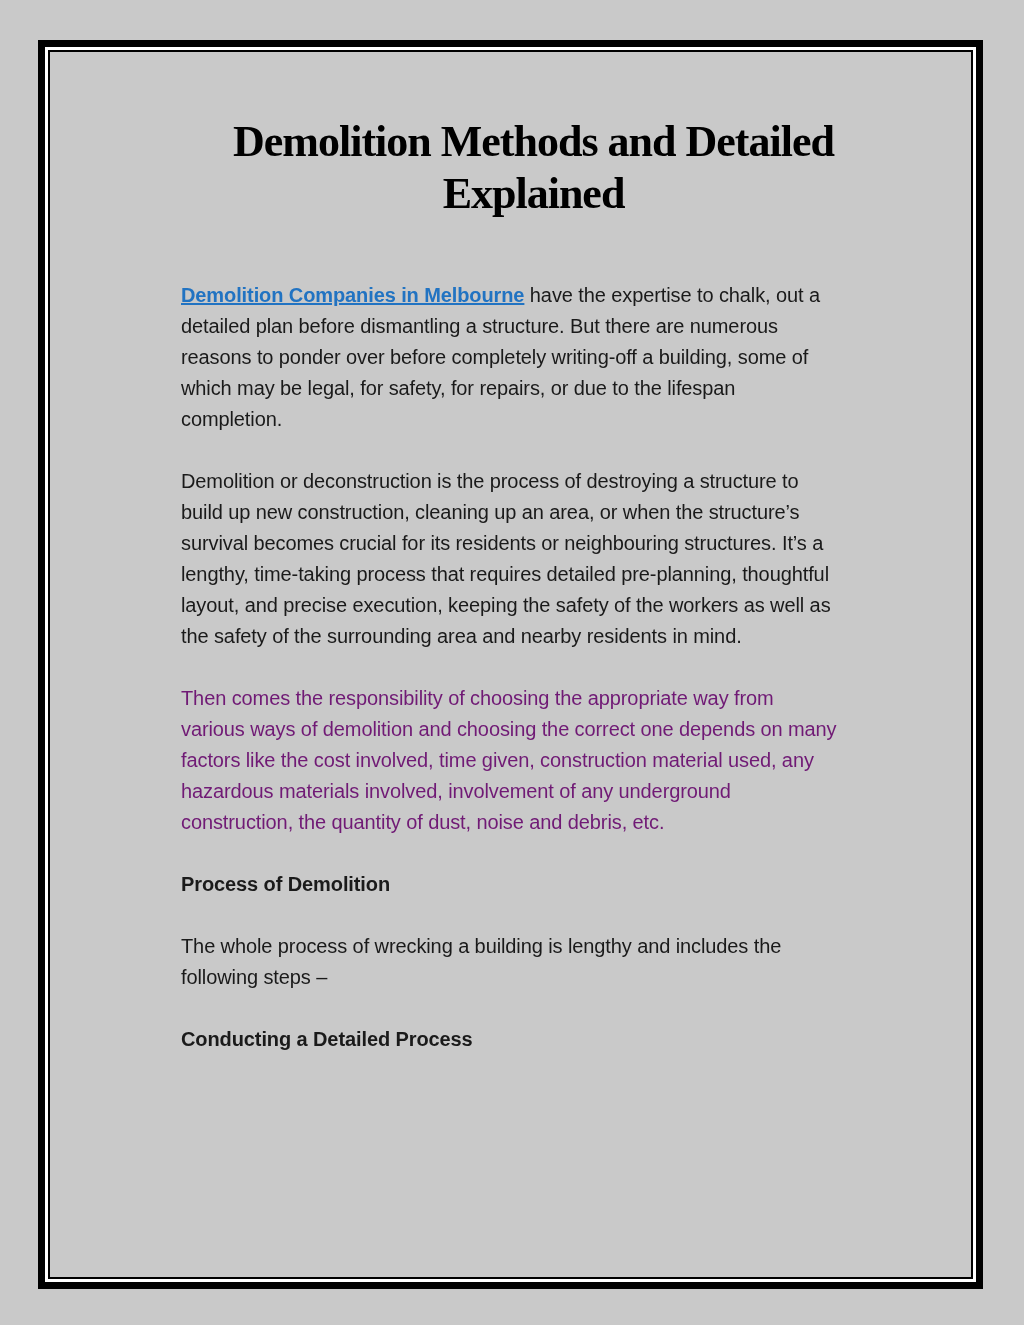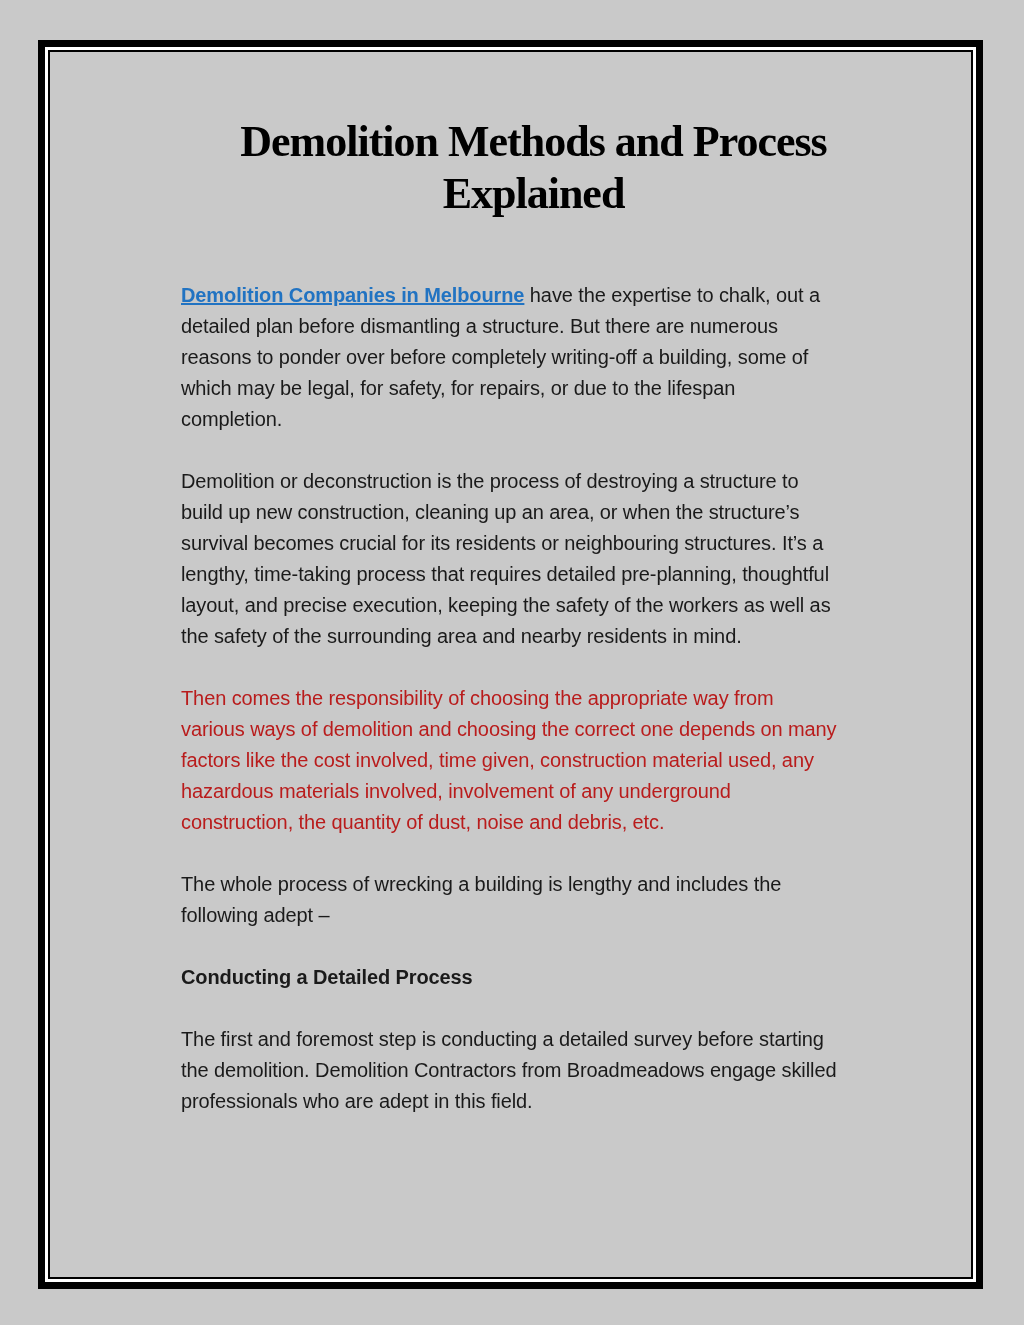--- a/index.html
+++ b/index.html
@@ -55,49 +55,47 @@
     text-decoration: underline;
     cursor: pointer;
   }
 </style>
 </head>
 <body style="background: rgb(201, 201, 201);">
 
 <div class="frame" style="border-color: rgb(0, 0, 0);">
   <div class="frame-inner" style="border-color: rgb(0, 0, 0); background: rgb(201, 201, 201);">
 
-    <h1 class="title">Demolition Methods and Process
+    <h1 class="title">Demolition Methods and Detailed
 Explained</h1>
 
     <div class="body-text">
 
       <p style="color: rgb(26, 26, 26);"><a href="#" class="doc-link" style="color: rgb(33, 115, 194);">Demolition Companies in Melbourne</a><span> have the expertise to chalk, out a
 detailed plan before dismantling a structure. But there are numerous
 reasons to ponder over before completely writing-off a building, some of
 which may be legal, for safety, for repairs, or due to the lifespan
 completion.</span></p>
 
       <p style="color: rgb(26, 26, 26);">Demolition or deconstruction is the process of destroying a structure to
 build up new construction, cleaning up an area, or when the structure’s
 survival becomes crucial for its residents or neighbouring structures. It’s a
 lengthy, time-taking process that requires detailed pre-planning, thoughtful
 layout, and precise execution, keeping the safety of the workers as well as
 the safety of the surrounding area and nearby residents in mind.</p>
 
-      <p style="color: #b91c1c;">Then comes the responsibility of choosing the appropriate way from
+      <p style="color: #701a75;">Then comes the responsibility of choosing the appropriate way from
 various ways of demolition and choosing the correct one depends on many
 factors like the cost involved, time given, construction material used, any
 hazardous materials involved, involvement of any underground
 construction, the quantity of dust, noise and debris, etc.</p>
 
+      <h2 style="color: rgb(26, 26, 26);">Process of Demolition</h2>
 
       <p style="color: rgb(26, 26, 26);">The whole process of wrecking a building is lengthy and includes the
-following adept –</p>
+following steps –</p>
 
       <h2 style="color: rgb(26, 26, 26);">Conducting a Detailed Process</h2>
 
-      <p style="color: rgb(26, 26, 26);">The first and foremost step is conducting a detailed survey before starting
-the demolition. Demolition Contractors from Broadmeadows engage skilled
-professionals who are adept in this field.</p>
 
     </div>
   </div>
 </div>
 
 </body></html>

